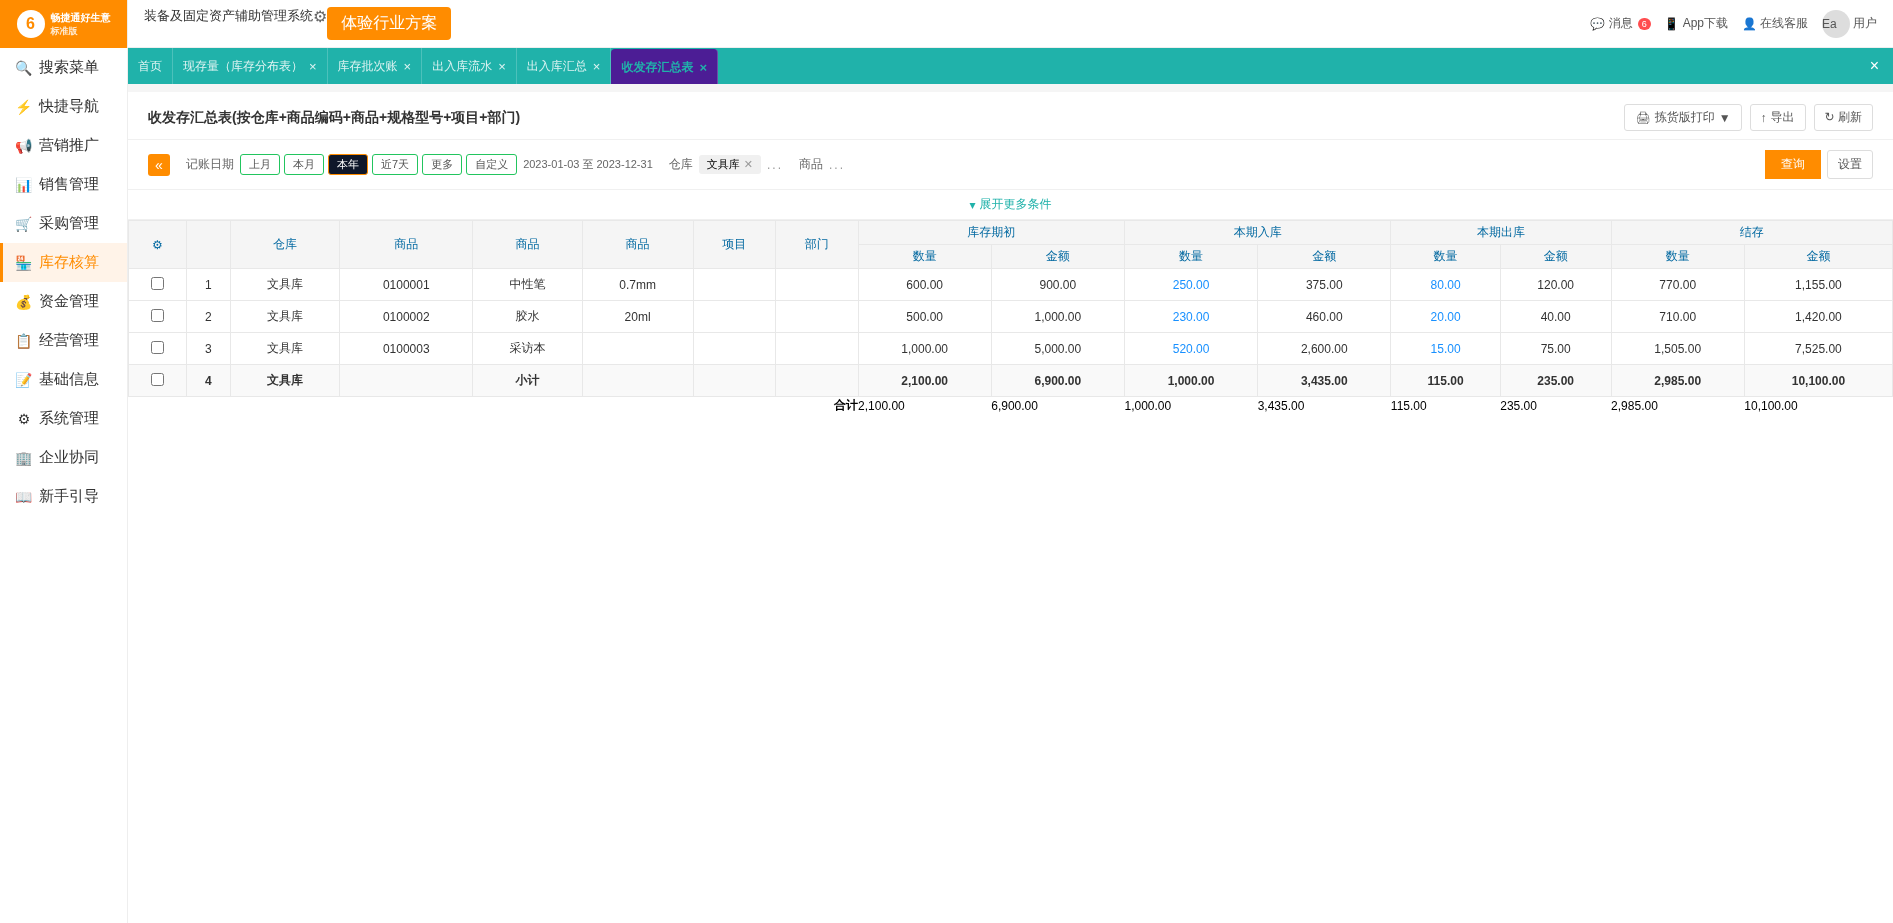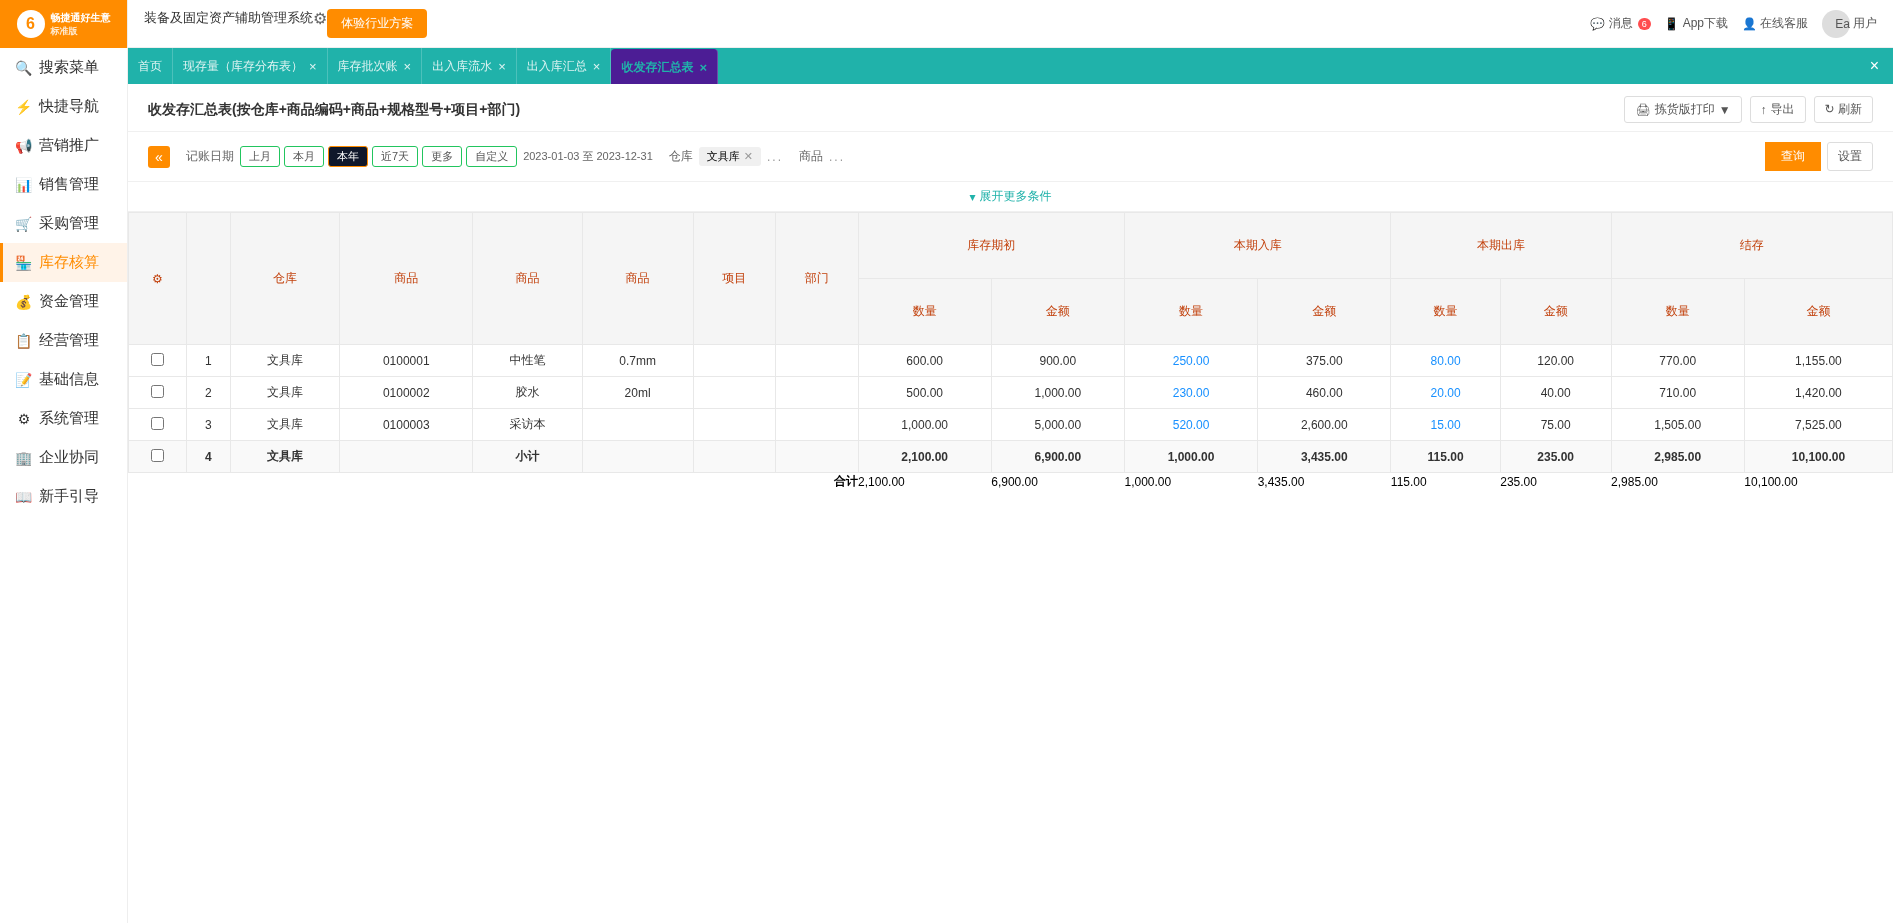--- a/index.html
+++ b/index.html
@@ -18,35 +18,35 @@
     .sidebar-item-text { font-size: 15px; }
 
     
     .main { flex: 1; display: flex; flex-direction: column; overflow: hidden; }
 
     
     .topbar { height: 48px; background: #fff; border-bottom: 1px solid #eee; display: flex; align-items: center; justify-content: space-between; padding: 0 16px; }
     .topbar-left { display: flex; align-items: flex-start; gap: 0; }
     .topbar-system-title { color: #333; font-size: 13px; }
     .topbar-gear { color: #666; cursor: pointer; font-size: 16px; }
-    .topbar-btn { background: #ff8c00; color: #fff; border: none; border-radius: 4px; padding: 6px 14px; cursor: pointer; font-size: 12px; }
+    .topbar-btn { background: #ff8c00; color: #fff; border: none; border-radius: 4px; padding: 6px 14px; cursor: pointer; font-size: 16px; }
     .topbar-right { display: flex; align-items: center; gap: 14px; color: #555; }
     .topbar-right-item { display: flex; align-items: center; gap: 3px; cursor: pointer; font-size: 12px; }
     .badge { background: #ff4d4f; color: #fff; border-radius: 10px; font-size: 9px; padding: 1px 4px; margin-left: 2px; }
-    .user-avatar { width: 28px; height: 28px; background: #ddd; border-radius: 50%; display: flex; align-items: center; justify-content: flex-end; font-size: 11px; }
+    .user-avatar { width: 28px; height: 28px; background: #ddd; border-radius: 50%; display: flex; align-items: center; justify-content: flex-start; font-size: 11px; }
 
     
     .tabbar { background: #20b2aa; display: flex; align-items: center; height: 36px; overflow: hidden; }
     .tab { display: flex; align-items: center; padding: 0 10px; height: 100%; color: rgba(255,255,255,0.85); cursor: pointer; font-size: 12px; white-space: nowrap; border-right: 1px solid rgba(255,255,255,0.2); }
     .tab.active { background: #4c1d95; color: #20b2aa; font-weight: bold; border-radius: 4px 4px 0 0; margin-top: 2px; }
     .tab-close { margin-left: 6px; color: inherit; font-size: 13px; cursor: pointer; }
     .tabbar-close-btn { margin-left: auto; padding: 0 14px; color: #fff; cursor: pointer; font-size: 16px; }
 
     
-    .content { flex: 1; overflow: auto; background: #f5f5f5; padding: 0; }
+    .content { flex: 1; overflow: auto; background: #f5f5f5; padding: 0; margin-top: 8px; }
     .page { background: #fff; margin: 0; height: 100%; }
 
     
     .page-header { padding: 12px 20px 8px; border-bottom: 1px solid #f0f0f0; display: flex; align-items: center; justify-content: space-between; }
     .page-title { font-size: 14px; font-weight: bold; color: #333; }
     .page-header-actions { display: flex; align-items: center; gap: 8px; }
     .btn-outline { border: 1px solid #ddd; background: #fff; border-radius: 3px; padding: 4px 10px; cursor: pointer; font-size: 12px; color: #555; display: flex; align-items: center; gap: 4px; }
     .btn-refresh { border: 1px solid #ddd; background: #fff; border-radius: 3px; padding: 4px 10px; cursor: pointer; font-size: 12px; color: #555; }
 
     
@@ -66,21 +66,21 @@
     .filter-goods-label { color: #666; font-size: 12px; }
     .filter-ellipsis { color: #999; cursor: pointer; letter-spacing: 2px; }
     .filter-query-btn { background: #ff8c00; color: #fff; border: none; border-radius: 0; padding: 5px 16px; cursor: pointer; font-size: 12px; margin-left: auto; }
     .filter-settings-btn { border: 1px solid #ddd; background: #fff; border-radius: 3px; padding: 5px 10px; cursor: pointer; font-size: 12px; color: #555; }
     .expand-conditions { display: flex; align-items: center; justify-content: center; padding: 6px; border-bottom: 1px solid #f0f0f0; background: #fff; color: #20b2aa; cursor: pointer; font-size: 12px; gap: 4px; }
 
     
     .table-container { overflow: auto; }
     table { width: 100%; border-collapse: collapse; font-size: 12px; }
     thead tr { background: #f5f5f5; }
-    thead th { padding: 24px 6px; text-align: center; border: 1px solid #e8e8e8; color: #c2410c; font-weight: normal; white-space: nowrap; }
+    thead th { padding: 3px 6px; text-align: center; border: 1px solid #e8e8e8; color: #0369a1; font-weight: normal; white-space: nowrap; }
     tbody tr { border-bottom: 1px solid #f0f0f0; }
     tbody td { padding: 7px 6px; text-align: center; border: 1px solid #e8e8e8; color: #333; white-space: nowrap; }
     tbody tr.subtotal { font-weight: bold; background: #f9f9f9; }
     .link-cell { color: #1890ff; cursor: pointer; }
 
     
     ::-webkit-scrollbar { width: 6px; height: 6px; }
     ::-webkit-scrollbar-track { background: #f1f1f1; }
     ::-webkit-scrollbar-thumb { background: #ccc; border-radius: 3px; }
   </style>

